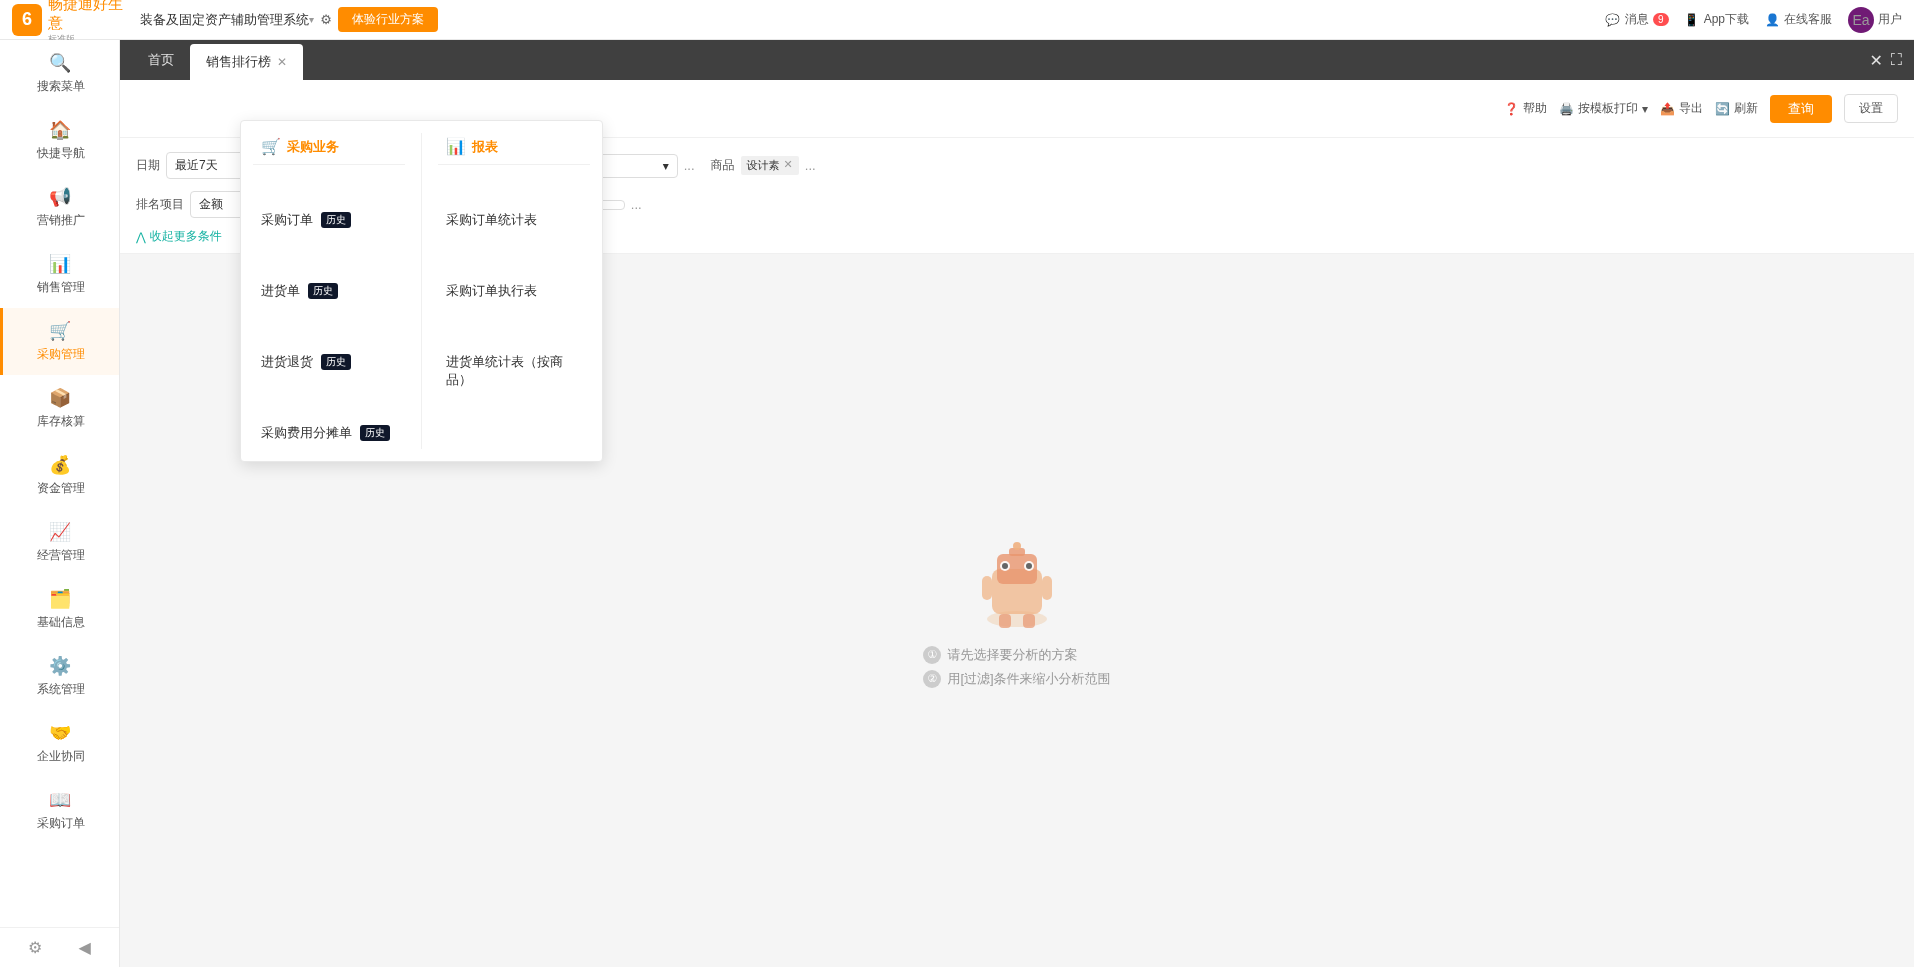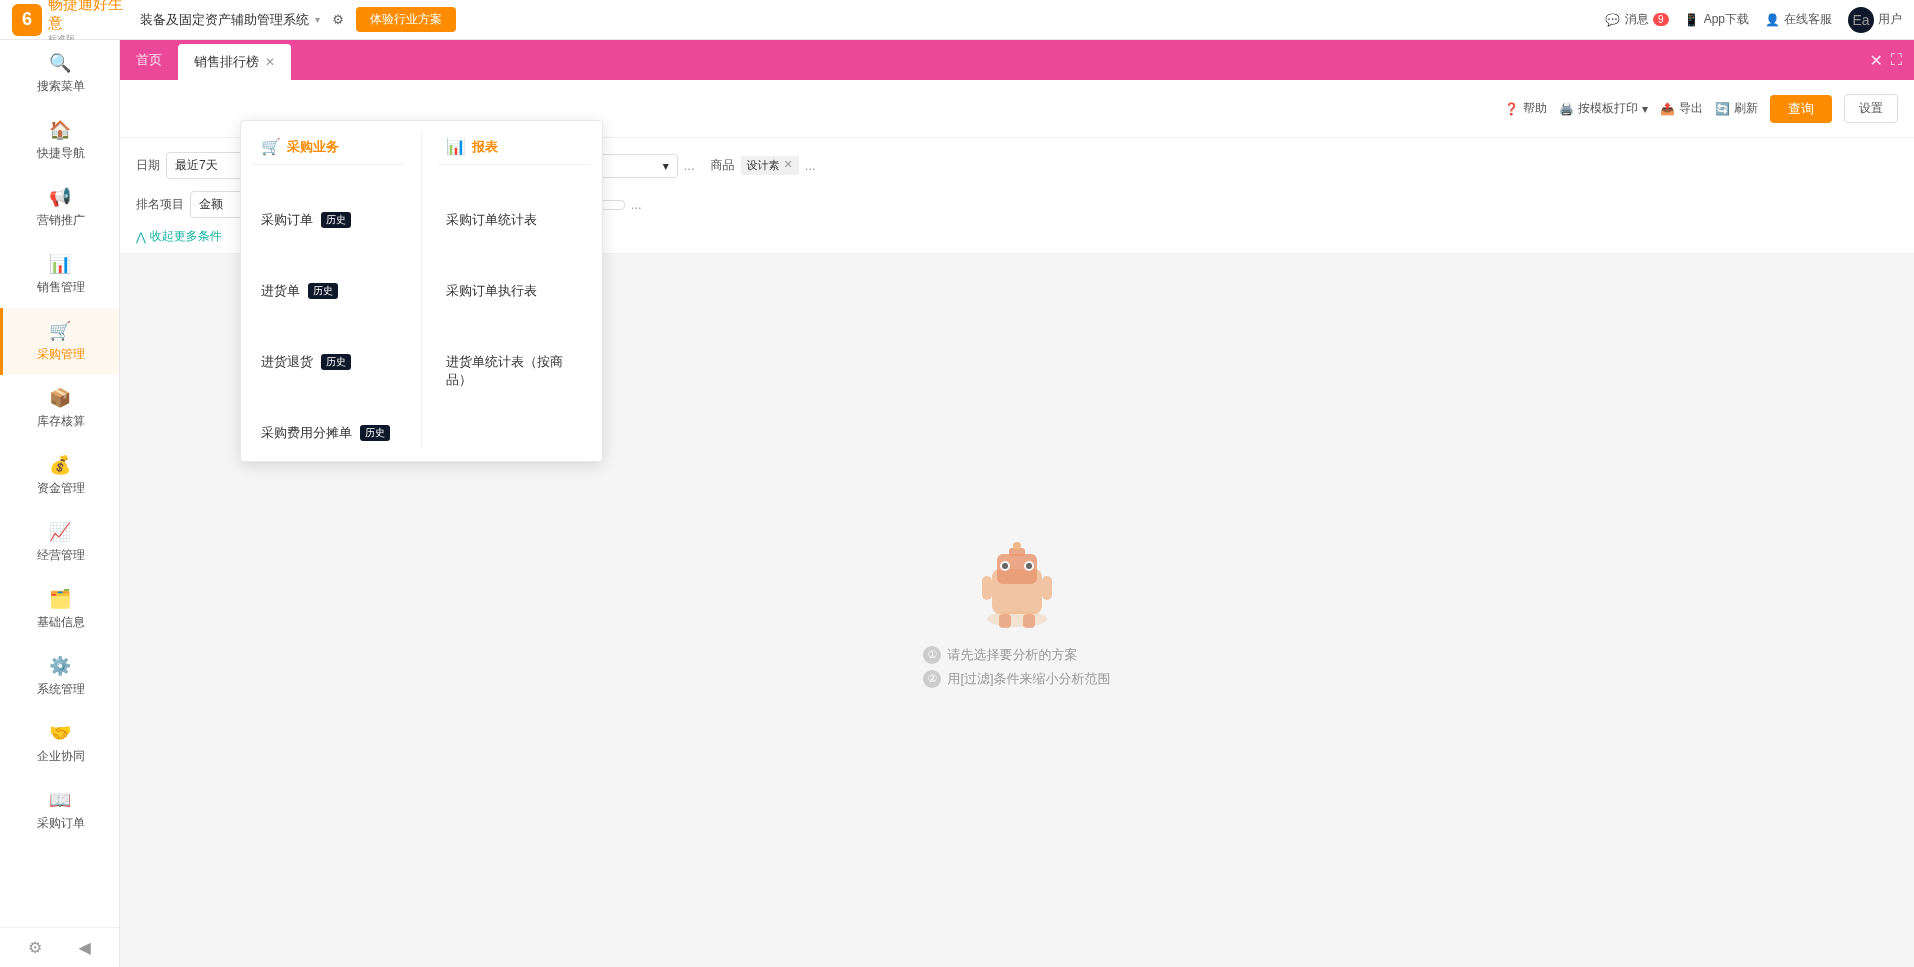--- a/index.html
+++ b/index.html
@@ -4,45 +4,45 @@
   <style>
     * { margin: 0; padding: 0; box-sizing: border-box; }
     body { font-family: "Microsoft YaHei", "PingFang SC", sans-serif; font-size: 13px; background: #f5f5f5; width: 1914px; height: 967px; overflow: hidden; display: flex; flex-direction: column; }
 
     
     .topbar { height: 40px; background: #fff; display: flex; align-items: center; padding: 0 12px; border-bottom: 1px solid #e8e8e8; gap: 8px; flex-shrink: 0; }
     .topbar-logo { display: flex; align-items: center; gap: 6px; width: 120px; }
     .logo-icon { width: 32px; height: 32px; background: #ff8c00; border-radius: 6px; display: flex; align-items: center; justify-content: center; color: white; font-size: 18px; font-weight: bold; }
     .logo-text { font-size: 15px; color: #ff8c00; line-height: 1.3; }
     .logo-sub { font-size: 9px; color: #999; }
-    .topbar-system { display: flex; align-items: center; gap: 6px; flex: 1; color: #333; font-size: 13px; }
+    .topbar-system { display: flex; align-items: center; flex: 1; color: #333; font-size: 13px; }
     .dropdown-arrow { color: #999; font-size: 10px; }
     .gear-btn { width: 24px; height: 24px; display: flex; align-items: center; justify-content: center; color: #666; cursor: pointer; }
     .industry-btn { background: #ff8c00; color: white; border: none; border-radius: 4px; padding: 4px 14px; cursor: pointer; font-size: 12px; }
     .topbar-right { display: flex; align-items: center; gap: 16px; margin-left: auto; }
     .topbar-action { display: flex; align-items: center; gap: 4px; color: #555; cursor: pointer; font-size: 12px; }
     .badge { background: #ff4d4f; color: white; border-radius: 10px; font-size: 10px; padding: 1px 5px; min-width: 16px; text-align: center; }
-    .avatar { width: 26px; height: 26px; border-radius: 50%; background: #0f172a; display: flex; align-items: center; justify-content: center; color: #999; font-size: 14px; }
+    .avatar { width: 26px; height: 26px; border-radius: 50%; background: #701a75; display: flex; align-items: center; justify-content: center; color: #999; font-size: 14px; }
 
     
     .main-layout { display: flex; flex: 1; overflow: hidden; }
 
     
     .sidebar { width: 120px; background: #fff; border-right: 1px solid #e8e8e8; display: flex; flex-direction: column; flex-shrink: 0; }
     .sidebar-item { display: flex; flex-direction: column; align-items: center; padding: 12px 0; cursor: pointer; color: #555; font-size: 12px; gap: 4px; border-left: 3px solid transparent; }
     .sidebar-item.active { background: #fff8f0; color: #ff8c00; border-left-color: #ff8c00; }
     .sidebar-icon { font-size: 18px; }
     .sidebar-bottom { margin-top: auto; display: flex; align-items: center; justify-content: space-around; padding: 10px; border-top: 1px solid #f0f0f0; }
     .sidebar-bottom-btn { color: #999; cursor: pointer; font-size: 16px; }
 
     
     .content { flex: 1; display: flex; flex-direction: column; overflow: hidden; position: relative; }
 
     
-    .tab-bar { height: 40px; background: #ec4899; display: flex; align-items: center; flex-shrink: 0; padding-left: 0; }
+    .tab-bar { height: 40px; background: #404040; display: flex; align-items: center; flex-shrink: 0; padding-left: 12px; }
     .tab { display: flex; align-items: center; padding: 0 16px; height: 40px; cursor: pointer; font-size: 13px; color: rgba(255,255,255,0.85); gap: 6px; }
     .tab.home { background: transparent; }
     .tab.active { background: #fff; color: #333; border-radius: 4px 4px 0 0; margin-top: 4px; height: 36px; }
     .tab-close { color: #999; font-size: 12px; cursor: pointer; }
     .tab-bar-right { margin-left: auto; display: flex; align-items: center; gap: 8px; padding-right: 12px; }
     .tab-action { color: rgba(255,255,255,0.85); font-size: 16px; cursor: pointer; }
 
     
     .content-header { background: #fff; padding: 8px 16px; border-bottom: 1px solid #f0f0f0; flex-shrink: 0; }
     .content-toolbar { display: flex; align-items: center; justify-content: flex-end; gap: 12px; padding: 6px 0; }

